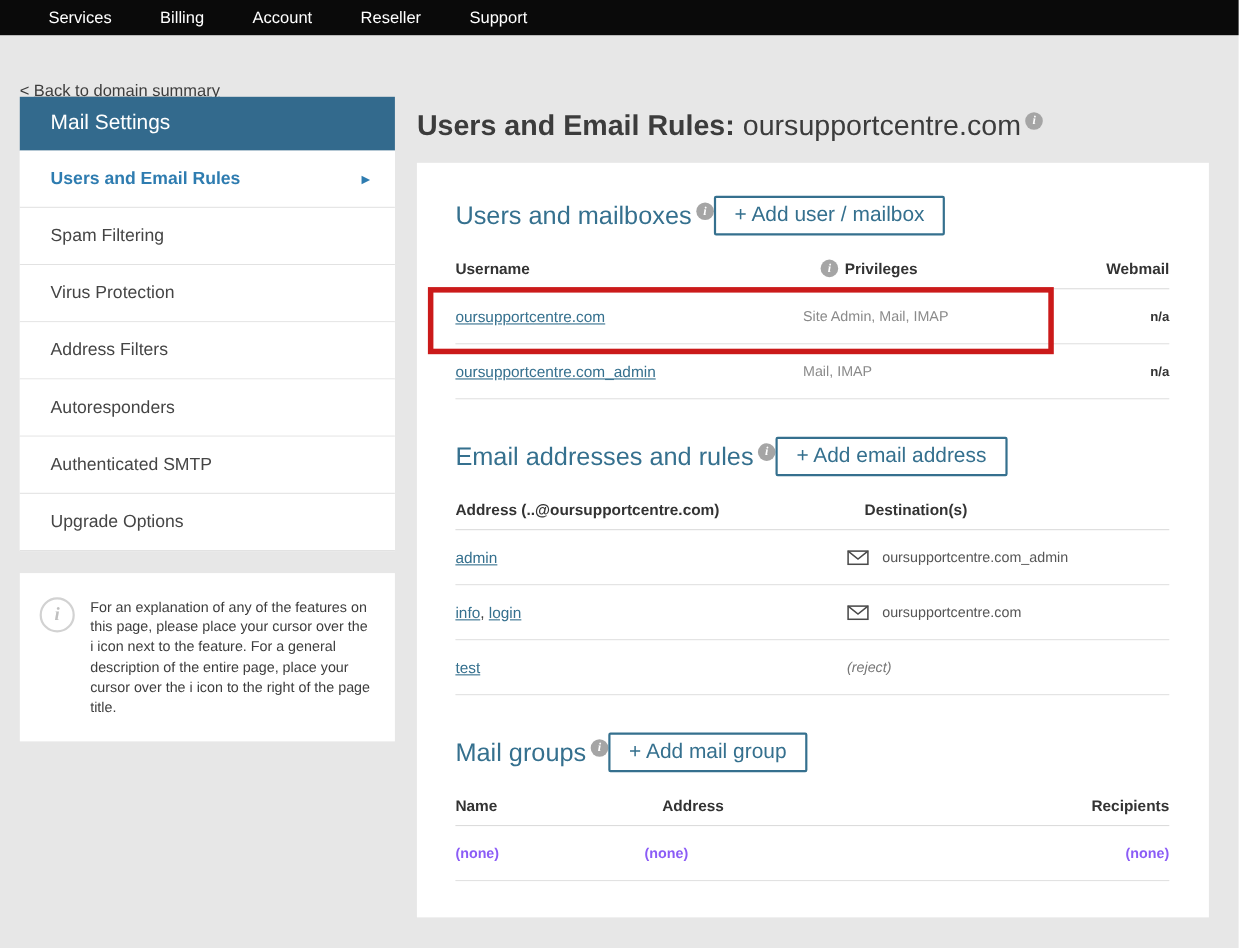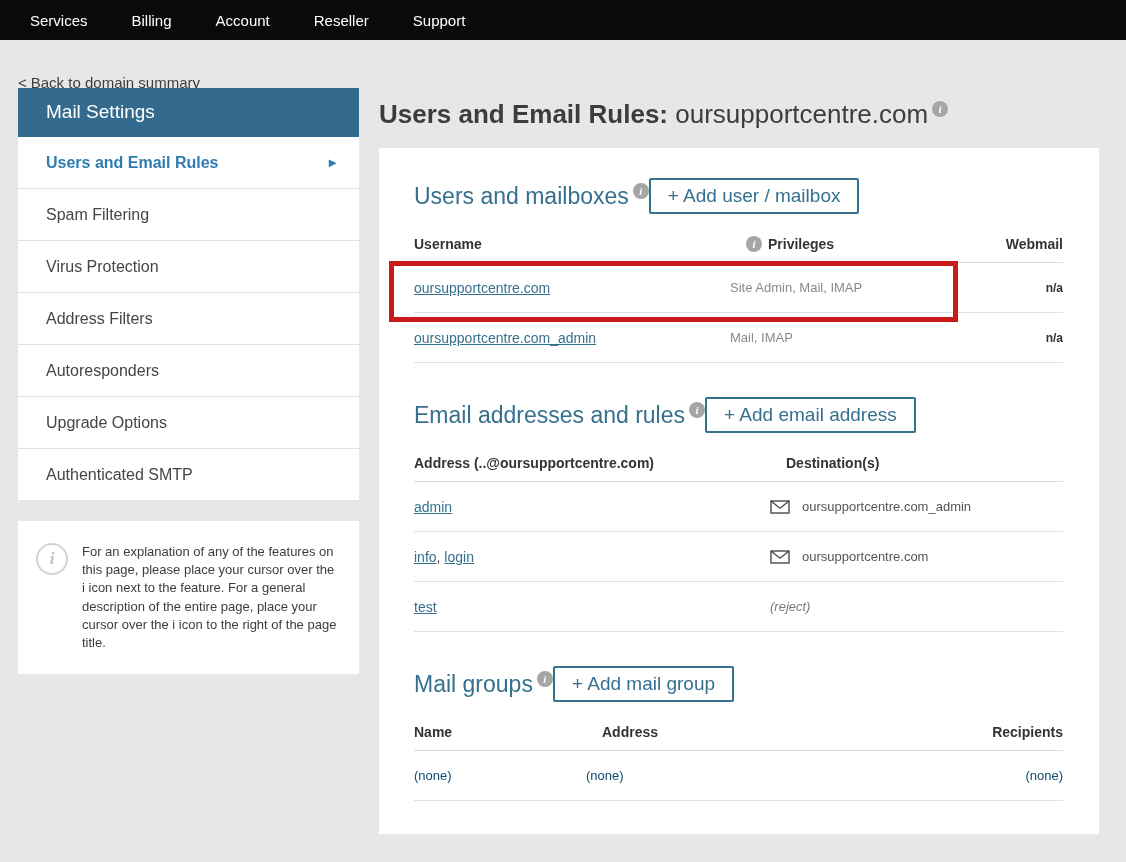--- a/index.html
+++ b/index.html
@@ -8,23 +8,23 @@
     background:#e7e7e7;
     font-family:"Liberation Sans", sans-serif;
     position:relative;
     overflow:hidden;
     color:#3d3d3d;
   }
   a { cursor:pointer; }
 
   
   .topnav {
-    position:absolute; top:0; left:0; width:1126px; height:40px;
+    position:absolute; top:0; left:0; width:1126px; height:32px;
     background:#0a0a0a; display:flex; align-items:center;
-    padding-left:30px; gap:44px;
+    padding-left:44px; gap:44px;
   }
   .topnav a { color:#ffffff; font-size:15px; text-decoration:none; }
 
   
   .back-row { position:absolute; left:18px; top:74px; font-size:15px; color:#3d3d3d; }
   .back-row a { color:#3d3d3d; text-decoration:underline; margin-left:4px; }
 
   
   .sidebar { position:absolute; left:18px; top:88px; width:341px; }
   .sidebar-header {
@@ -107,21 +107,21 @@
   .c-addr { width:356px; }
   .c-dest { flex:1; display:flex; align-items:center; gap:12px; }
   .dest-text { color:#555; font-size:13px; }
   .reject-text { color:#777; font-size:13px; font-style:italic; }
   .envelope { display:inline-flex; }
 
   
   .c-name { width:172px; }
   .c-gaddr { flex:1; }
   .c-recip { width:120px; text-align:right; }
-  .none-text { color:#0c4a6e; font-size:13px; }
+  .none-text { color:#8b5cf6; font-size:13px;font-weight:bold; }
 
   
   .red-box {
     position:absolute; left:389px; top:261px; width:569px; height:61px;
     border:5px solid #cb1a1a; pointer-events:none; z-index:20;
   }
 </style>
 </head>
 <body>
 
@@ -150,24 +150,24 @@
     <div class="menu-item">
       <span>Virus Protection</span>
     </div>
     <div class="menu-item">
       <span>Address Filters</span>
     </div>
     <div class="menu-item">
       <span>Autoresponders</span>
     </div>
     <div class="menu-item">
+      <span>Authenticated SMTP</span>
+    </div>
+    <div class="menu-item">
       <span>Upgrade Options</span>
-    </div>
-    <div class="menu-item">
-      <span>Authenticated SMTP</span>
     </div>
   </div>
 
   <div class="info-box">
     <span class="big-info-icon">i</span>
     <p>For an explanation of any of the features on this page, please place your cursor over the i icon next to the feature. For a general description of the entire page, place your cursor over the i icon to the right of the page title.</p>
   </div>
 </aside>
 
 <h1 class="page-title">

